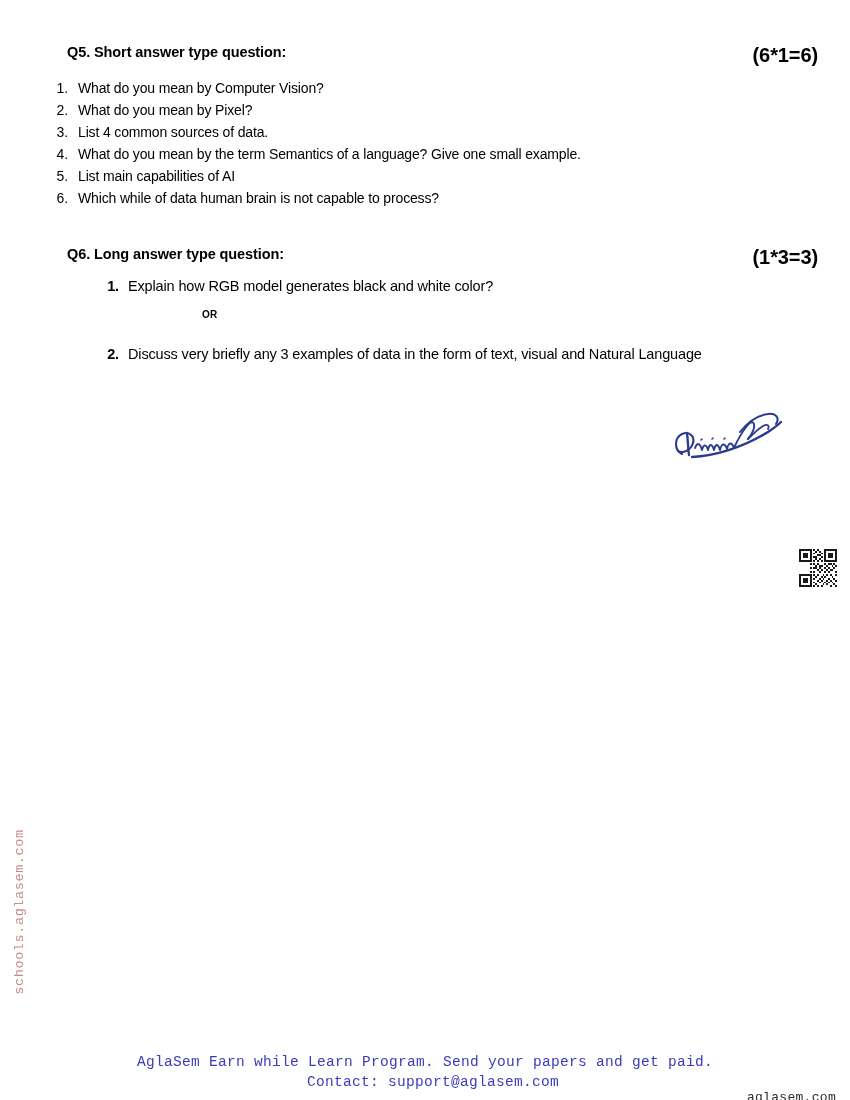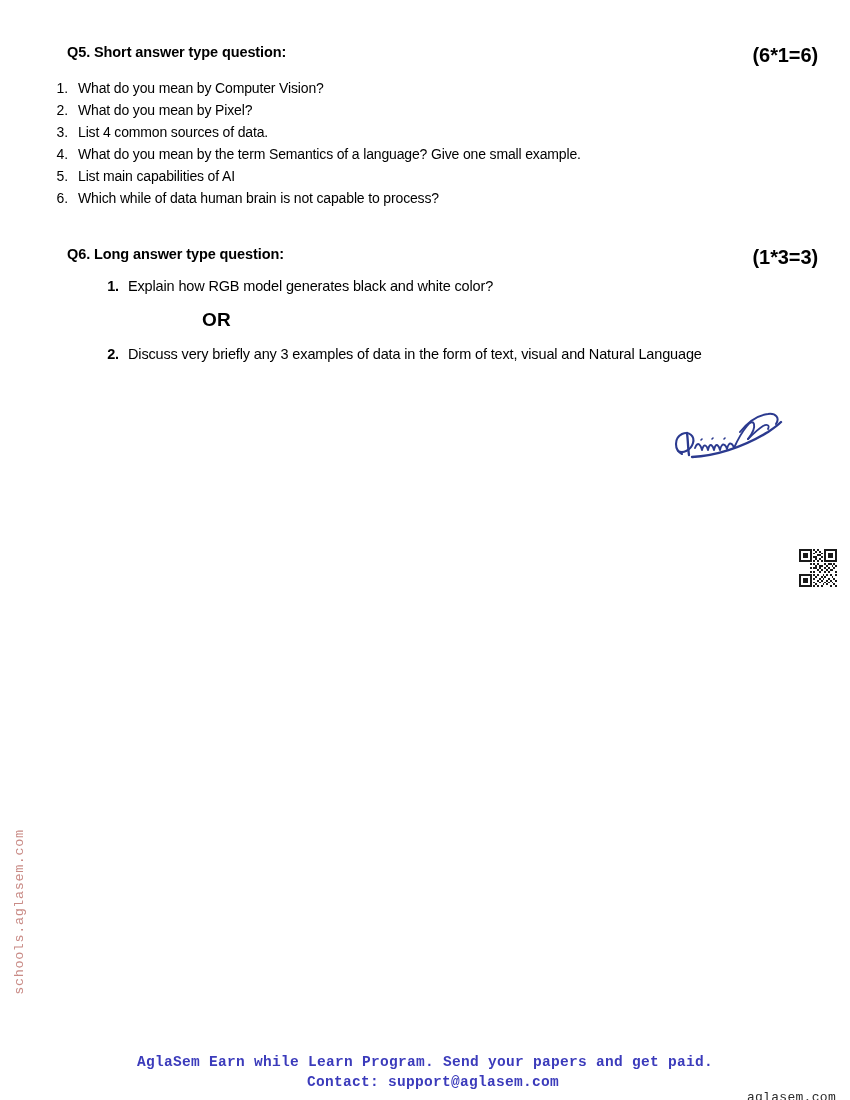--- a/index.html
+++ b/index.html
@@ -99,21 +99,21 @@
   #q6-list-a .num, #q6-list-b .num {
     width: 14px;
     font-weight: bold;
   }
   #q6-list-a .txt, #q6-list-b .txt { margin-left: 23px; }
 
   .or-label {
     position: absolute;
     left: 202px;
     top: 309px;
-    font-size: 19px;
+    font-size: 10px;
     font-weight: bold;
     letter-spacing: 0.2px;
   }
 
   
   .signature {
     position: absolute;
     left: 668px;
     top: 406px;
     width: 122px;
@@ -164,21 +164,20 @@
   .footer-line {
     position: absolute;
     left: 0;
     right: 0;
     text-align: center;
     font-family: "Liberation Mono", monospace;
     font-size: 14.5px;
     letter-spacing: 0.3px;
     color: #3b3bbb;
     white-space: nowrap;
-    font-weight: bold;
   }
   .footer-line-1 { top: 4px; }
   .footer-line-2 { top: 24px; padding-left: 16px; }
   .footer-brand {
     position: absolute;
     right: 14px;
     top: 40px;
     font-family: "Liberation Mono", monospace;
     font-size: 13px;
     letter-spacing: 0.3px;

